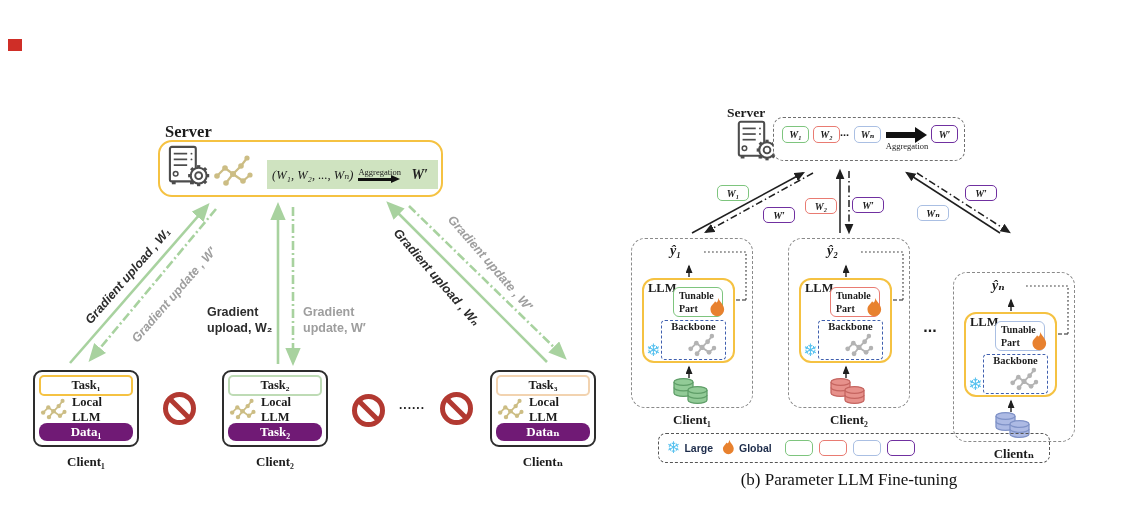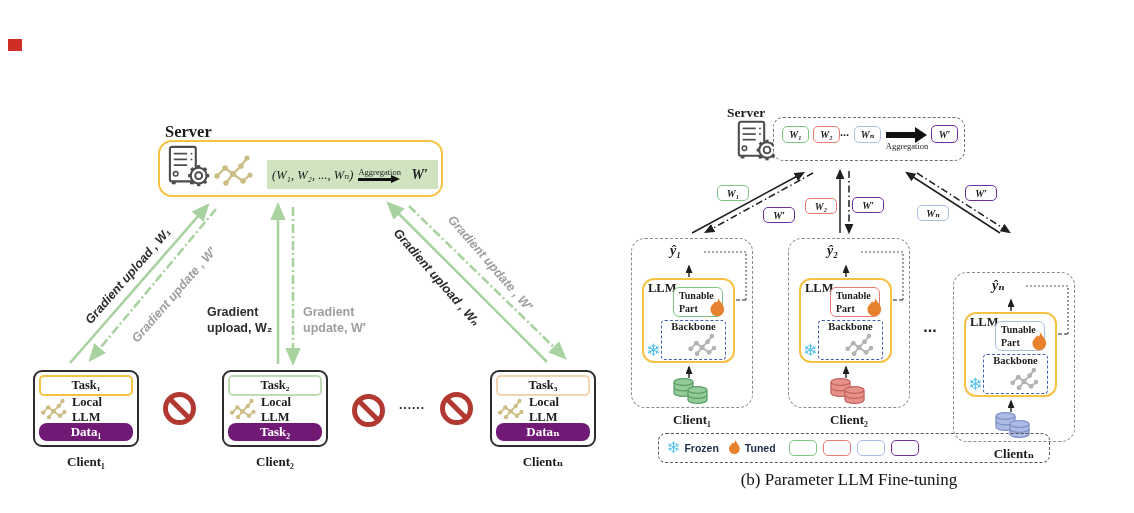--- a/index.html
+++ b/index.html
@@ -447,25 +447,25 @@
         <path d="M2 5 L2 15 A9.5 3.4 0 0 0 21 15 L21 5"></path>
         <path d="M2 10 A9.5 3.4 0 0 0 21 10" fill="none"></path>
         <ellipse cx="11.5" cy="5" rx="9.5" ry="3.4"></ellipse>
       </g>
     </svg>
     <div class="cnameB">Clientₙ</div>
   </div>
 
   <div class="abs legendB">
     <span class="snowI" style="position:static;font-size:16px;margin-right:4px;">❄</span>
-    <span class="legTxt">Frozen</span>
+    <span class="legTxt">Large</span>
     <svg style="margin:0 3px 0 8px;" width="15" height="18" viewBox="0 0 20 22">
       <path d="M11 0 C12 4 17 7 17 12 A7.2 7.2 0 0 1 2.6 12 C2.6 8 6 6.5 7.5 3.5 C8.5 5.5 10.2 5.6 11 0 Z" fill="#e8812e"></path>
     </svg>
-    <span class="legTxt">Tuned</span>
+    <span class="legTxt">Global</span>
     <span class="lchip" style="border-color:#7ec57e;margin-left:13px;"></span>
     <span class="lchip" style="border-color:#e97b72;"></span>
     <span class="lchip" style="border-color:#aabfe3;"></span>
     <span class="lchip" style="border-color:#7030a0;"></span>
   </div>
 
   <div class="capt serif" style="left:649px;top:470px;width:400px;">(b)  Parameter LLM Fine-tuning</div>
 
 </div>
 

